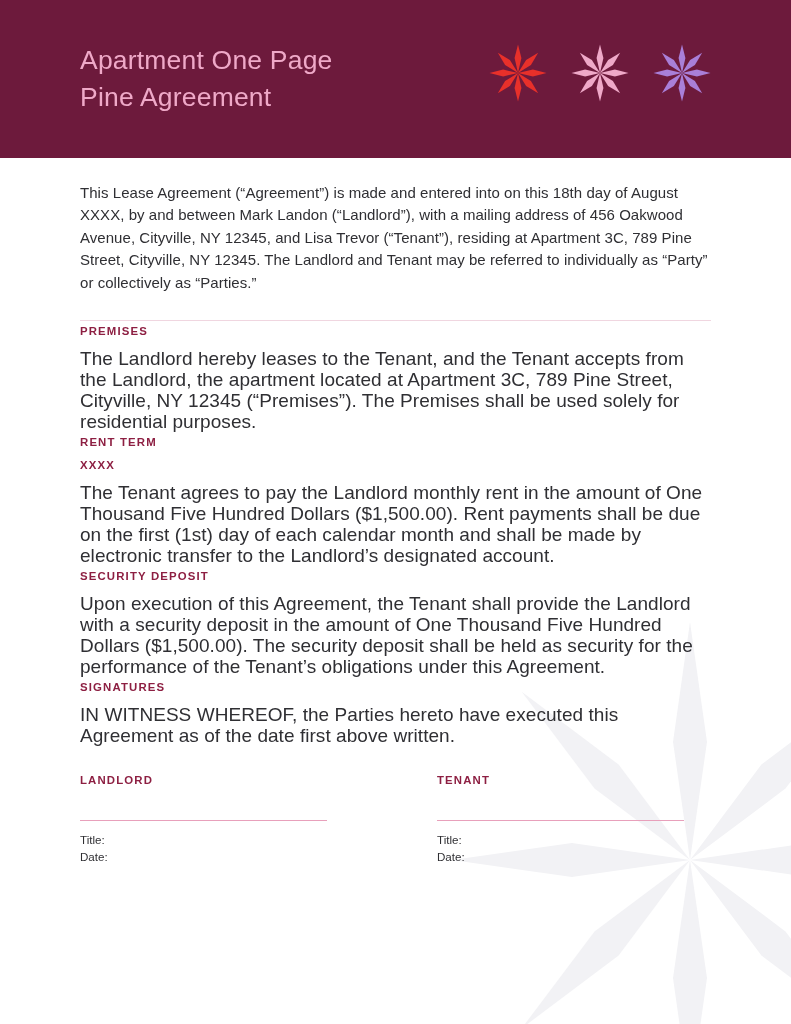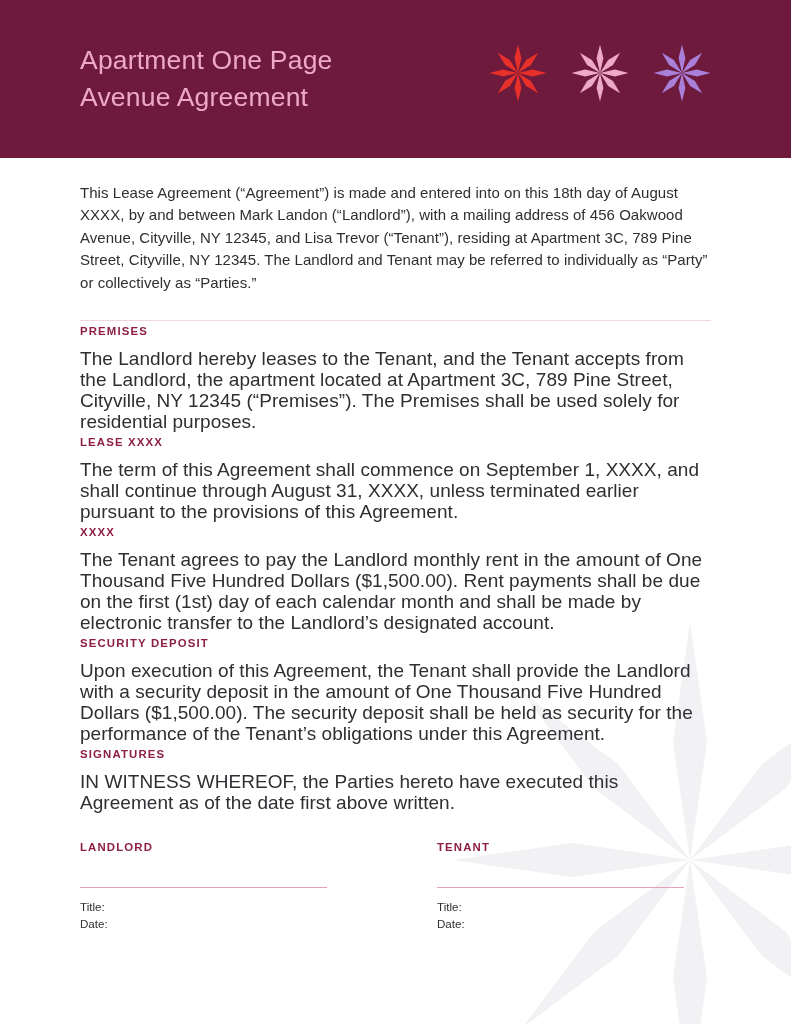--- a/index.html
+++ b/index.html
@@ -131,21 +131,21 @@
         <use href="#wmray" transform="rotate(180)"></use>
         <use href="#wmray" transform="rotate(225)"></use>
         <use href="#wmray" transform="rotate(270)"></use>
         <use href="#wmray" transform="rotate(315)"></use>
       </g>
     </svg>
   </div>
 
   <div class="header">
     <div class="header-title">Apartment One Page
-Avenue Agreement</div>
+Pine Agreement</div>
 
     <div class="header-stars">
       <span>
         <svg width="62" height="62" viewBox="0 0 100 100" aria-hidden="true">
           <g transform="translate(50,50)" fill="#e8302a">
             <g id="r1">
                 <path d="M0,0 L-5.5,-24 L0,-46 L5.5,-24 Z"></path>
               </g>
             <use href="#r1" transform="rotate(45)"></use>
             <use href="#r1" transform="rotate(90)"></use>
@@ -197,22 +197,21 @@
     <p class="intro">This Lease Agreement (“Agreement”) is made and entered into on this 18th day of August XXXX, by and between Mark Landon (“Landlord”), with a mailing address of 456 Oakwood Avenue, Cityville, NY 12345, and Lisa Trevor (“Tenant”), residing at Apartment 3C, 789 Pine Street, Cityville, NY 12345. The Landlord and Tenant may be referred to individually as “Party” or collectively as “Parties.”</p>
 
     <div class="divider"></div>
 
     <div class="section">
       <div class="section-heading">PREMISES</div>
       <p class="section-body">The Landlord hereby leases to the Tenant, and the Tenant accepts from the Landlord, the apartment located at Apartment 3C, 789 Pine Street, Cityville, NY 12345 (“Premises”). The Premises shall be used solely for residential purposes.</p>
     </div>
 
     <div class="section">
-      <div class="section-heading">LEASE XXXX</div>
-      <p class="section-body">The term of this Agreement shall commence on September 1, XXXX, and shall continue through August 31, XXXX, unless terminated earlier pursuant to the provisions of this Agreement.</p>
+      <div class="section-heading">RENT TERM</div>
     </div>
 
     <div class="section">
       <div class="section-heading">XXXX</div>
       <p class="section-body">The Tenant agrees to pay the Landlord monthly rent in the amount of One Thousand Five Hundred Dollars ($1,500.00). Rent payments shall be due on the first (1st) day of each calendar month and shall be made by electronic transfer to the Landlord’s designated account.</p>
     </div>
 
     <div class="section">
       <div class="section-heading">SECURITY DEPOSIT</div>
       <p class="section-body">Upon execution of this Agreement, the Tenant shall provide the Landlord with a security deposit in the amount of One Thousand Five Hundred Dollars ($1,500.00). The security deposit shall be held as security for the performance of the Tenant’s obligations under this Agreement.</p>

